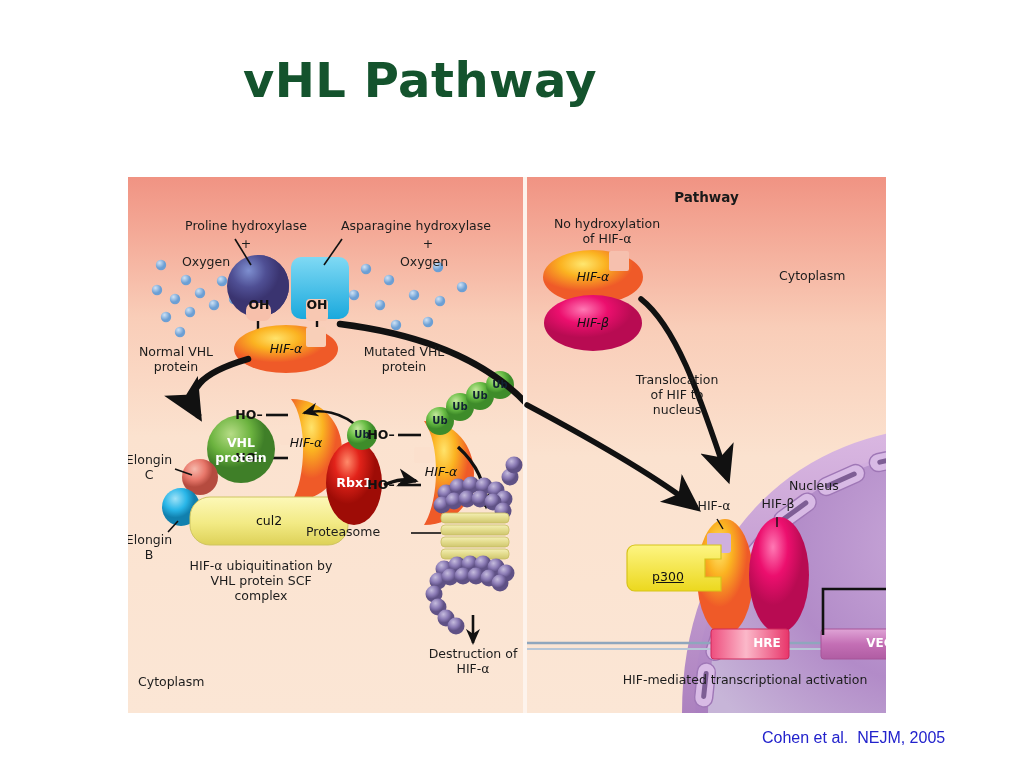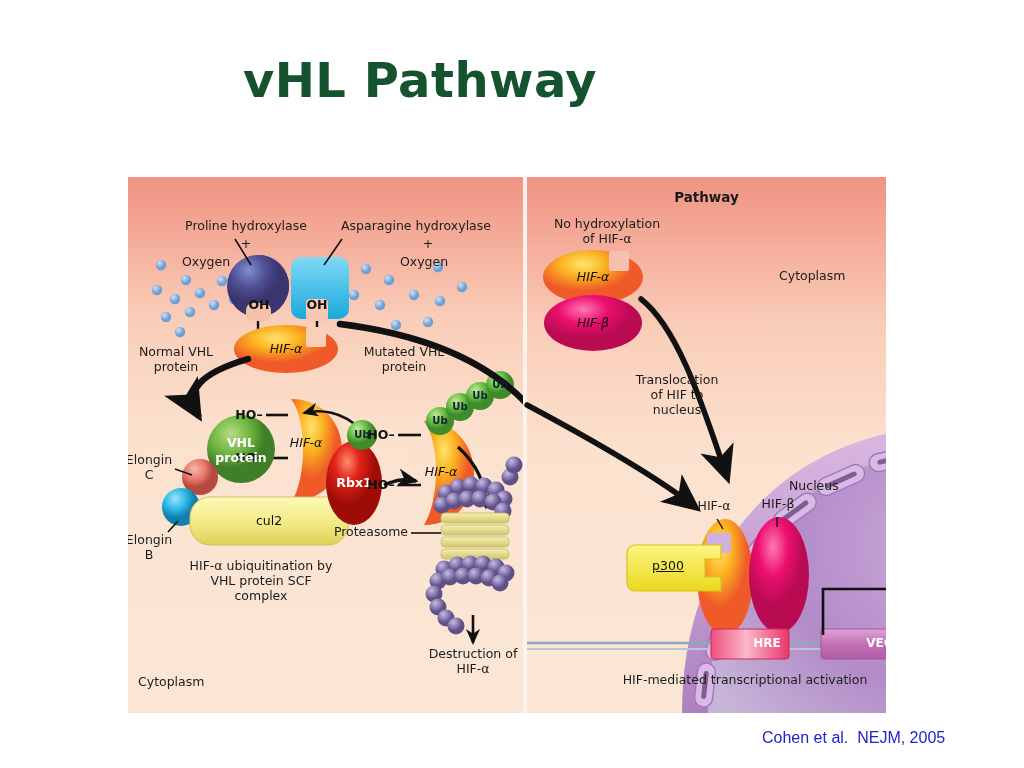--- a/index.html
+++ b/index.html
@@ -68,21 +68,21 @@
   }
   .lbl {
     position: absolute;
     font-size: 12.5px;
     color: #1c1c1c;
     font-family: "DejaVu Sans", sans-serif;
     line-height: 1.18;
     white-space: pre;
   }
   .lbl.c { text-align: center; }
-  .lbl.r { text-align: right; }
+  .lbl.r { text-align: left; }
   svg { position: absolute; left: 0; top: 0; overflow: visible; }
   .shape-label {
     position: absolute;
     font-size: 12.5px;
     color: #111;
     font-family: "DejaVu Sans", sans-serif;
     text-align: center;
     pointer-events: none;
     white-space: pre;
   }
@@ -495,21 +495,21 @@
 
       <div class="lbl" style="left:252px; top:92px;">Cytoplasm</div>
       <div class="lbl c" style="left:90px; top:196px; width:120px;">Translocation
 of HIF to
 nucleus</div>
       <div class="lbl" style="left:262px; top:302px;">Nucleus</div>
 
       <div class="lbl c" style="left:156px; top:322px; width:62px;">HIF-α</div>
       <div class="lbl c" style="left:220px; top:320px; width:62px;">HIF-β</div>
 
-      <div class="shape-label" style="left:110px; top:381px; width:62px;text-decoration:underline;">p300</div>
+      <div class="shape-label" style="left:110px; top:392px; width:62px;text-decoration:underline;">p300</div>
       <div class="shape-label white" style="left:184px; top:459px; width:78px; font-size:12px;margin-left:17px;">HRE</div>
       <div class="shape-label white" style="left:294px; top:459px; width:126px; font-size:12px;">VEGF</div>
 
       <div class="lbl c" style="left:68px; top:496px; width:300px;">HIF-mediated transcriptional activation</div>
     </div>
 
   </div>
 
   <div id="citation">Cohen et al.  NEJM, 2005</div>
 

